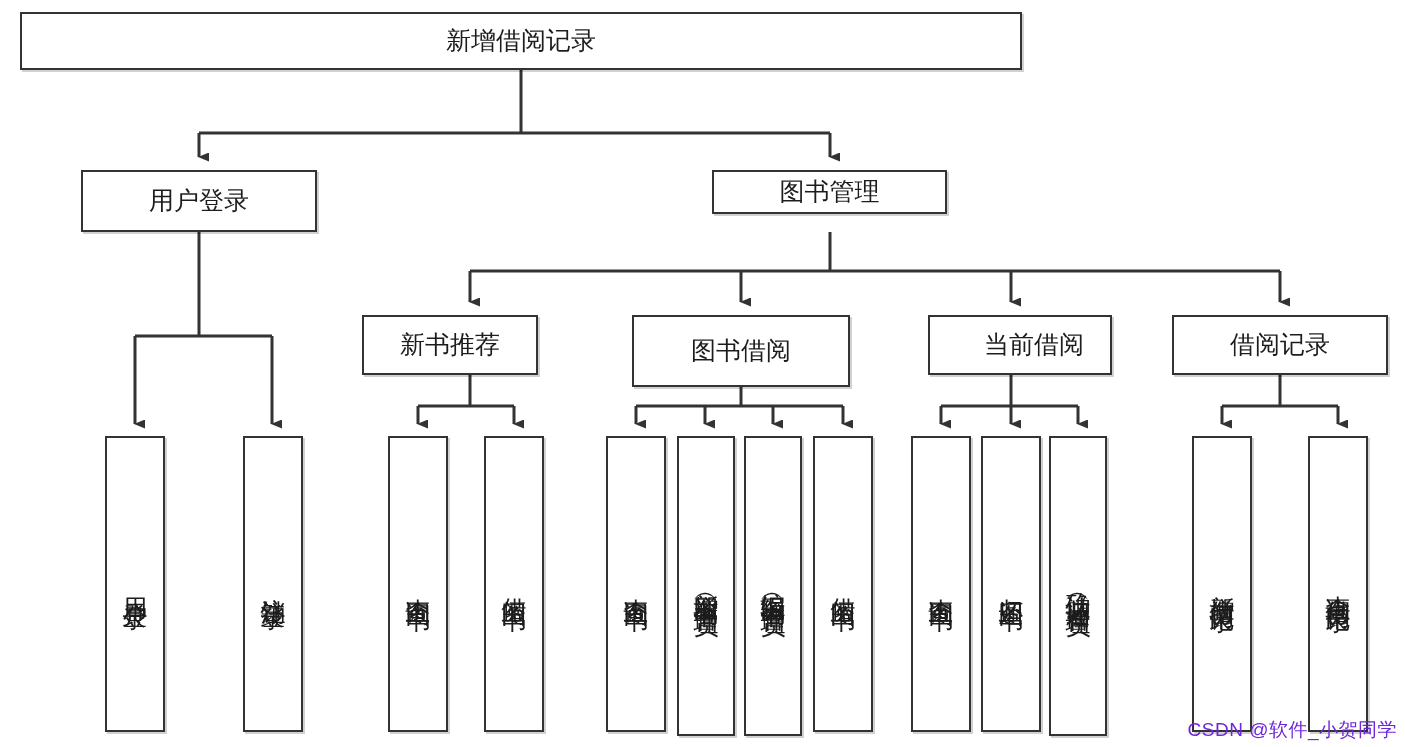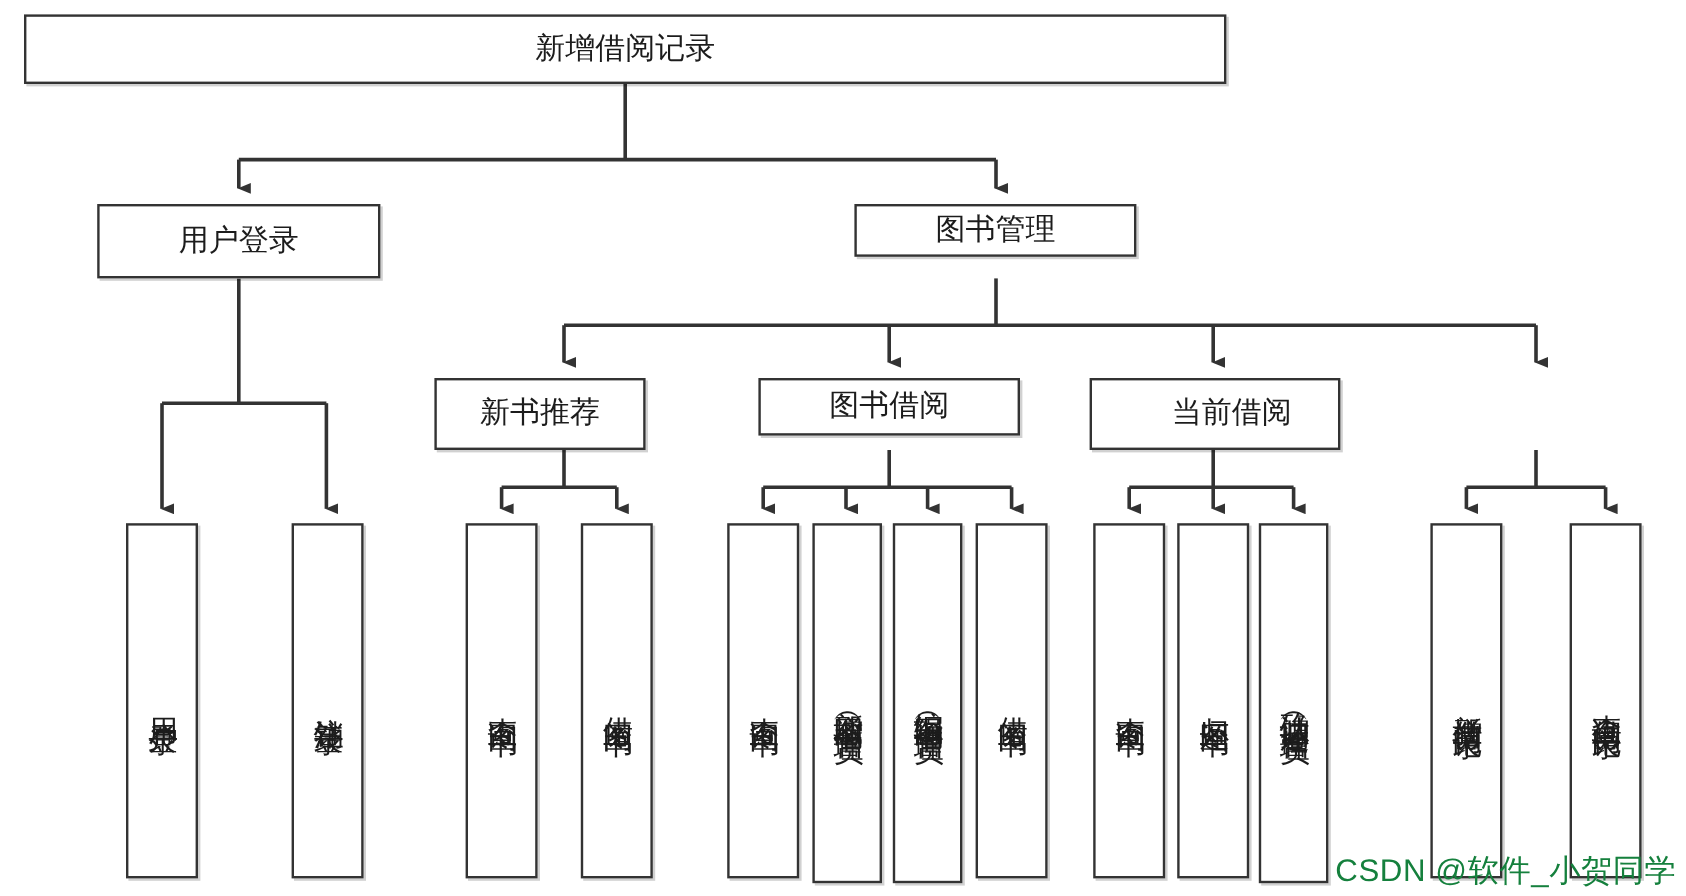--- a/index.html
+++ b/index.html
@@ -63,22 +63,22 @@
     font-size: 25px;
     letter-spacing: 3px;
     line-height: 1;
     white-space: nowrap;
     text-align: center;
   }
   .watermark {
     position: absolute;
     right: 8px;
     bottom: 4px;
-    font-size: 26px;
-    color: #15803d;
+    font-size: 19px;
+    color: #6d28d9;
     letter-spacing: 0.5px;
     white-space: nowrap;
     user-select: none;
   }
 </style>
 </head>
 <body>
 
 <div id="diagram-root">
 
@@ -139,25 +139,28 @@
   <div class="node horiz" style="left:81px; top:170px; width:236px; height:62px;">
     <span class="label">用户登录</span>
   </div>
   <div class="node horiz" style="left:712px; top:170px; width:235px; height:44px;">
     <span class="label">图书管理</span>
   </div>
 
   <div class="node horiz" style="left:362px; top:315px; width:176px; height:60px;">
     <span class="label">新书推荐</span>
   </div>
-  <div class="node horiz" style="left:632px; top:315px; width:218px; height:48px;">
+  <div class="node horiz" style="left:632px; top:315px; width:218px; height:72px;">
     <span class="label">图书借阅</span>
   </div>
-  <div class="node horiz" style="left:908px; top:315px; width:209px; height:60px;padding-left:28px;">
+  <div class="node horiz" style="left:928px; top:315px; width:184px; height:60px;padding-left:28px;">
     <span class="label">当前借阅</span>
+  </div>
+  <div class="node horiz" style="left:1172px; top:315px; width:216px; height:60px;">
+    <span class="label">借阅记录</span>
   </div>
 
   <div class="node vert" style="left:105px; top:436px; width:60px; height:296px;">
     <span class="label">用户登录</span>
   </div>
   <div class="node vert" style="left:243px; top:436px; width:60px; height:296px;">
     <span class="label">注销登录</span>
   </div>
 
   <div class="node vert" style="left:388px; top:436px; width:60px; height:296px;">

